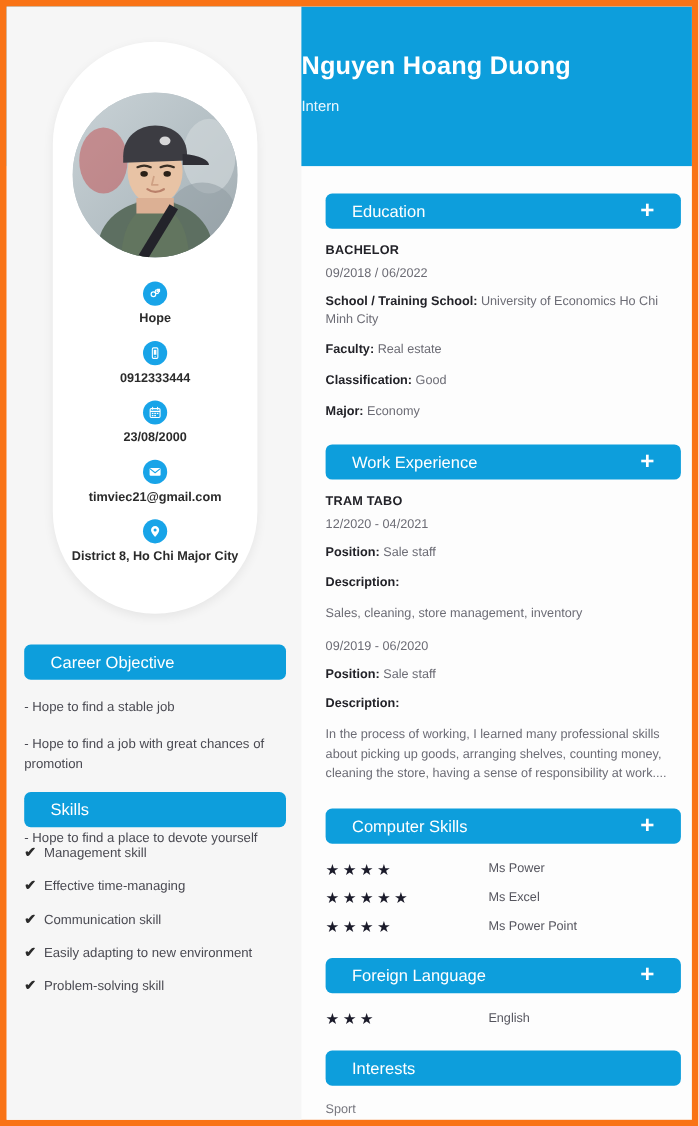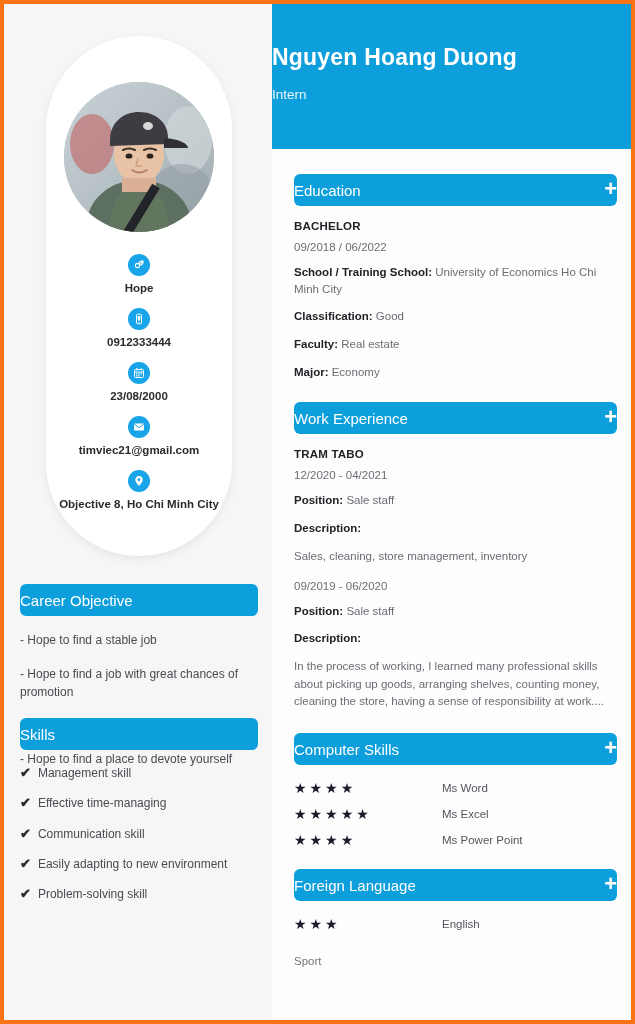--- a/index.html
+++ b/index.html
@@ -8,21 +8,21 @@
     width: 635px;
     height: 1024px;
     background: #ffffff;
     font-family: "Liberation Sans", sans-serif;
   }
 
   .page {
     position: relative;
     width: 635px;
     height: 1024px;
-    border: 4px solid #f97316;
+    border: 6px solid #f97316;
     background: #fdfdfd;
     overflow: hidden;
   }
 
   
   .header-band {
     position: absolute;
     top: 0; left: 0;
     width: 631px;
     height: 145px;
@@ -109,21 +109,21 @@
   }
 
   
   .bar {
     position: relative;
     background: #0d9edc;
     border-radius: 6px;
     height: 32px;
     display: flex;
     align-items: center;
-    padding: 0 0;
+    padding: 0 24px;
   }
   .bar-title {
     font-size: 15px;
     color: #ffffff;
     flex: 1;
   }
   .plus {
     color: #ffffff;
     font-size: 22px;
     font-weight: bold;
@@ -321,21 +321,21 @@
           <div class="c-text">timviec21@gmail.com</div>
         </div>
 
         <div class="contact-row">
           <span class="c-icon">
             <svg width="12" height="12" viewBox="0 0 24 24">
               <path d="M12 2.2 C7.9 2.2 4.6 5.5 4.6 9.6 C4.6 14.9 12 22 12 22 C12 22 19.4 14.9 19.4 9.6 C19.4 5.5 16.1 2.2 12 2.2 Z" fill="#ffffff"></path>
               <circle cx="12" cy="9.5" r="2.8" fill="#18a4e8"></circle>
             </svg>
           </span>
-          <div class="c-text">Objective 8, Ho Chi Minh City</div>
+          <div class="c-text">District 8, Ho Chi Major City</div>
         </div>
 
       </div>
     </div>
 
     <div class="left-section lsec-objective">
       <div class="bar">
         <span class="bar-title">Career Objective</span>
       </div>
       <div class="obj-list">
@@ -384,26 +384,26 @@
         <span class="plus">+</span>
       </div>
       <div class="entry">
         <div class="entry-title">BACHELOR</div>
         <div class="entry-date">09/2018 / 06/2022</div>
         <div class="kv">
           <b>School / Training School:</b>
           <span>University of Economics Ho Chi Minh City</span>
         </div>
         <div class="kv">
+          <b>Faculty:</b>
+          <span>Real estate</span>
+        </div>
+        <div class="kv">
           <b>Classification:</b>
           <span>Good</span>
-        </div>
-        <div class="kv">
-          <b>Faculty:</b>
-          <span>Real estate</span>
         </div>
         <div class="kv">
           <b>Major:</b>
           <span>Economy</span>
         </div>
       </div>
     </div>
 
     <div class="right-section">
       <div class="bar">
@@ -437,21 +437,21 @@
       </div>
     </div>
 
     <div class="right-section">
       <div class="bar">
         <span class="bar-title">Computer Skills</span>
         <span class="plus">+</span>
       </div>
       <div class="rating-row first-rating">
         <span class="stars">★★★★</span>
-        <span class="rating-label">Ms Word</span>
+        <span class="rating-label">Ms Power</span>
       </div>
       <div class="rating-row">
         <span class="stars">★★★★★</span>
         <span class="rating-label">Ms Excel</span>
       </div>
       <div class="rating-row">
         <span class="stars">★★★★</span>
         <span class="rating-label">Ms Power Point</span>
       </div>
     </div>
@@ -461,20 +461,23 @@
         <span class="bar-title">Foreign Language</span>
         <span class="plus">+</span>
       </div>
       <div class="rating-row first-rating">
         <span class="stars">★★★</span>
         <span class="rating-label">English</span>
       </div>
     </div>
 
     <div class="right-section">
+      <div class="bar">
+        <span class="bar-title">Interests</span>
+      </div>
       <div class="interests-body">
         <div class="interest-line">Sport</div>
 
       </div>
     </div>
 
   </div>
 </div>
 
 </body></html>

